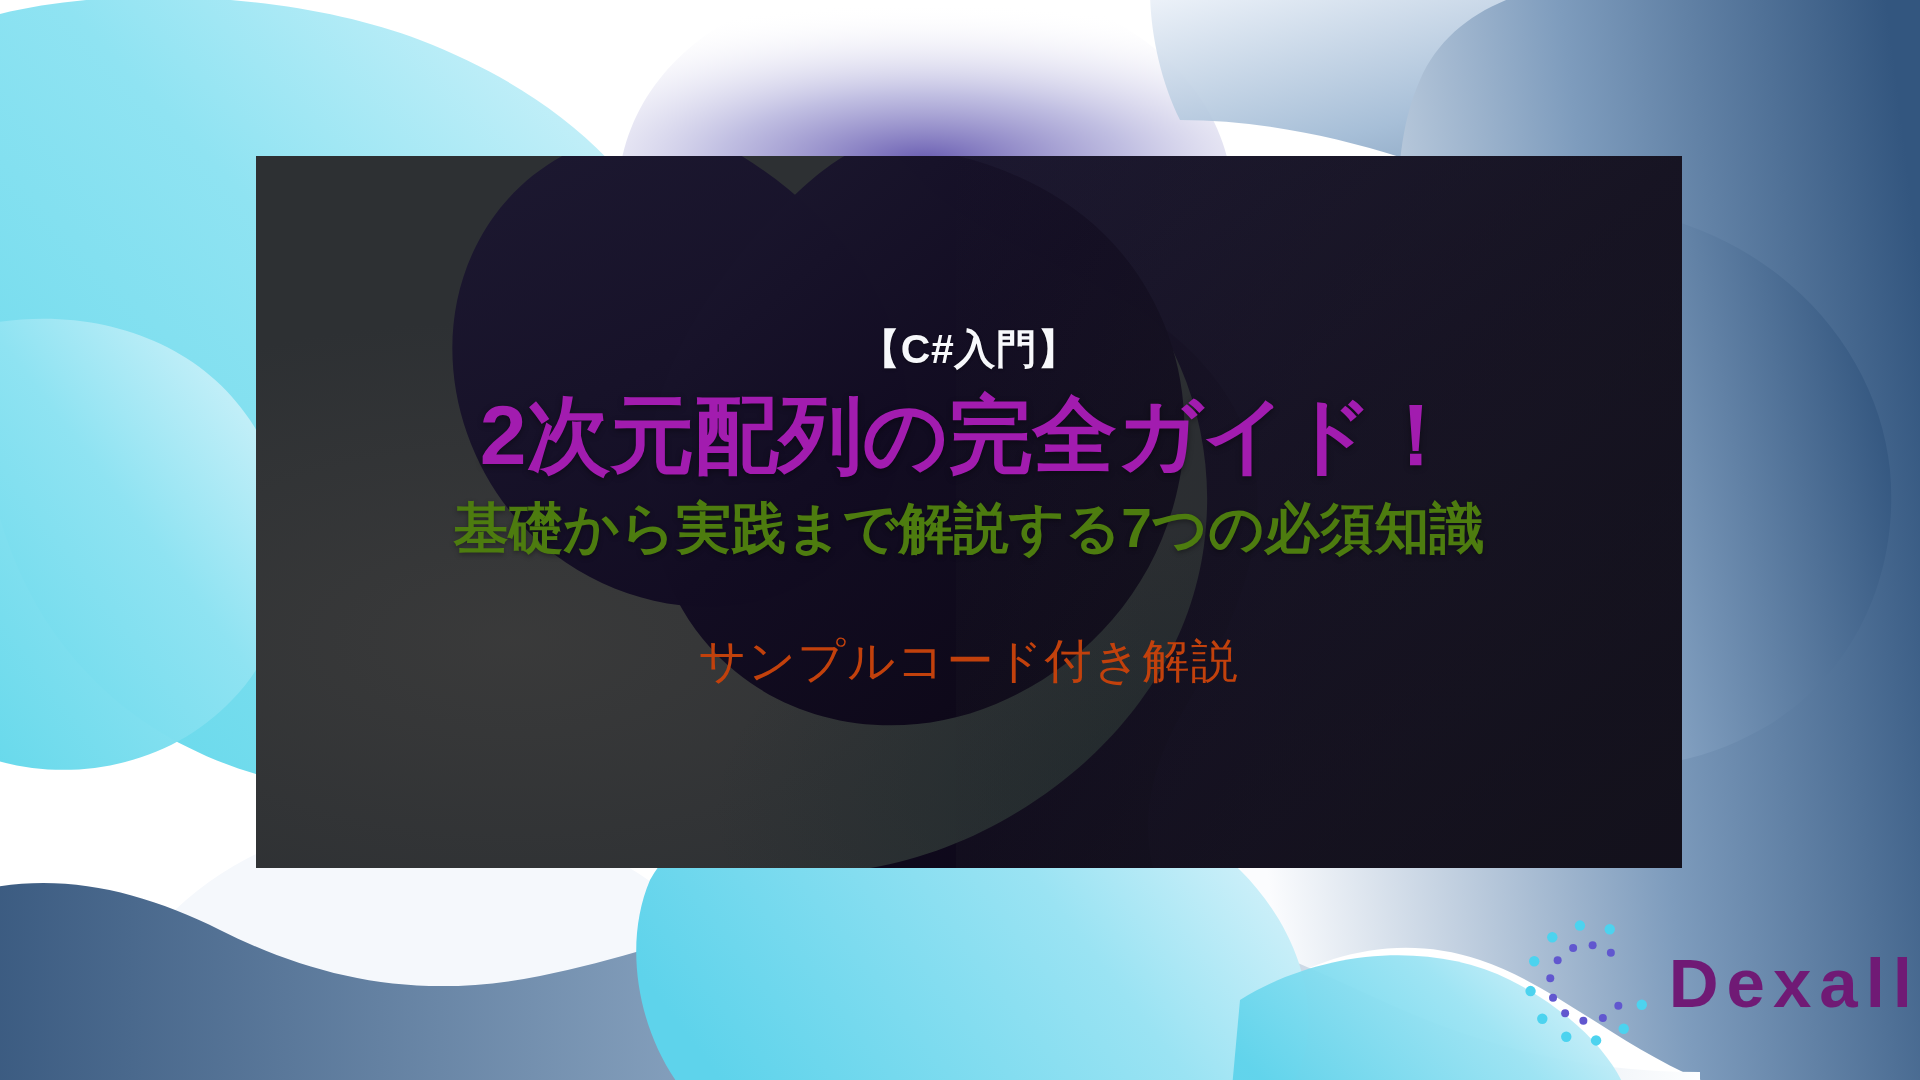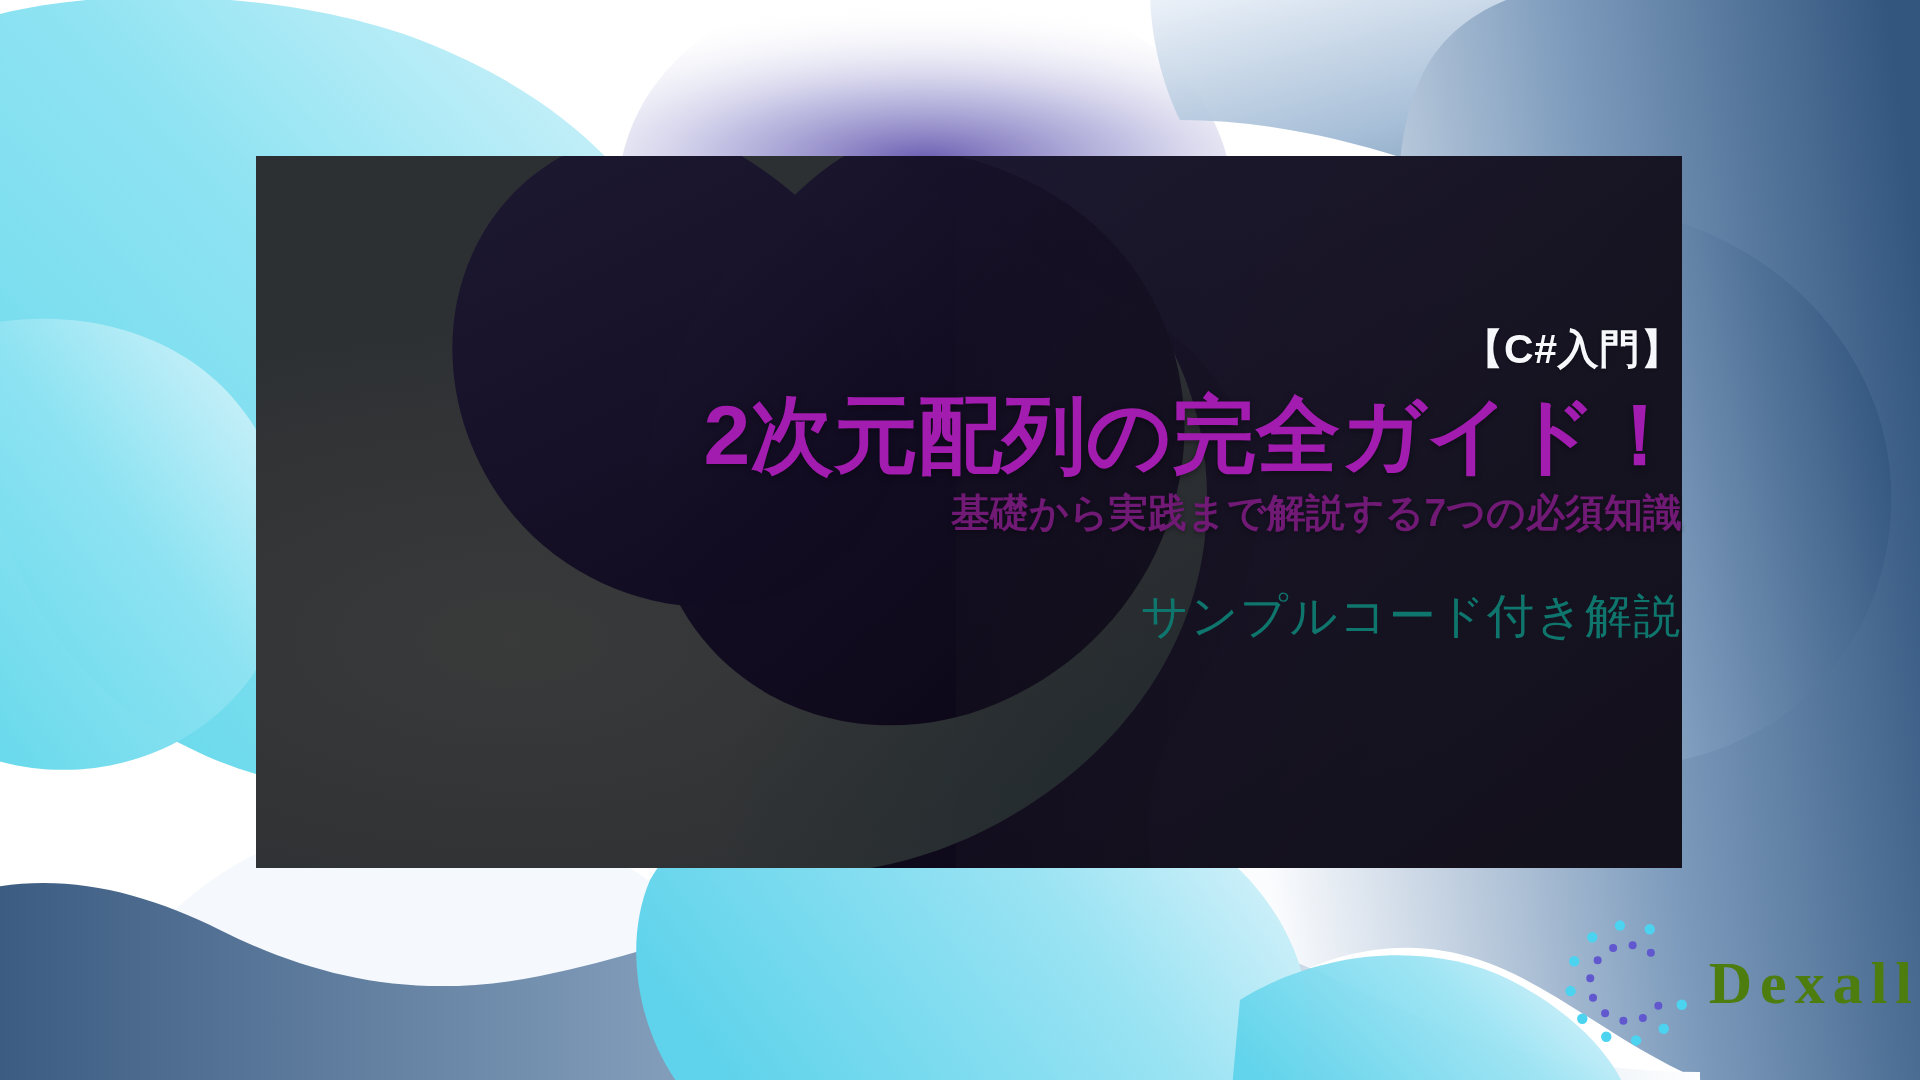--- a/index.html
+++ b/index.html
@@ -25,21 +25,21 @@
   #hero-card .card-blob { position:absolute; inset:0; width:1426px; height:712px; }
 
   
   #hero-text {
     position:absolute;
     left:256px; top:156px;
     width:1426px; height:712px;
     z-index:10;
     display:flex;
     flex-direction:column;
-    align-items:flex-end;
+    align-items:center;
     justify-content:flex-start;
     pointer-events:none;
   }
   .eyebrow {
     margin-top:172px;
     font-size:41px;
     font-weight:bold;
     color:#f7f8fb;
     letter-spacing:0.5px;
     line-height:1.05;
@@ -49,54 +49,54 @@
     margin-top:18px;
     font-size:84px;
     font-weight:bold;
     color:#a21caf;
     letter-spacing:0px;
     line-height:1.1;
     white-space:nowrap;
     text-shadow:0 2px 6px rgba(0,0,0,.40);
   }
   .subheadline {
-    margin-top:10px;
-    font-size:39px;
-    font-weight:bold;
-    color:#701a75;
+    margin-top:16px;
+    font-size:55px;
+    font-weight:bold;
+    color:#4d7c0f;
     letter-spacing:0px;
     line-height:1.15;
     white-space:nowrap;
     text-shadow:0 2px 5px rgba(0,0,0,.35);
   }
   .tagline {
-    margin-top:52px;
+    margin-top:72px;
     font-size:47px;
     font-weight:300;
-    color:#0f766e;
+    color:#c2410c;
     letter-spacing:1.5px;
     line-height:1.2;
     white-space:nowrap;
   }
 
   
   #brand-logo {
     position:absolute;
     right:0px; bottom:22px;
     z-index:20;
     display:flex;
     align-items:center;
     gap:6px;
   }
   #brand-mark { width:150px; height:150px; flex:0 0 auto; }
   #brand-word {
-    font-family:Liberation Serif, serif;
-    font-size:60px;
-    font-weight:bold;
-    color:#4d7c0f;
+    font-family:Liberation Sans, sans-serif;
+    font-size:69px;
+    font-weight:bold;
+    color:#701a75;
     letter-spacing:8px;
     line-height:1;
     white-space:nowrap;
   }
 </style>
 </head>
 <body>
 
 <svg id="bg-layer" viewBox="0 0 1920 1080" preserveAspectRatio="none" aria-hidden="true">
   <defs>

